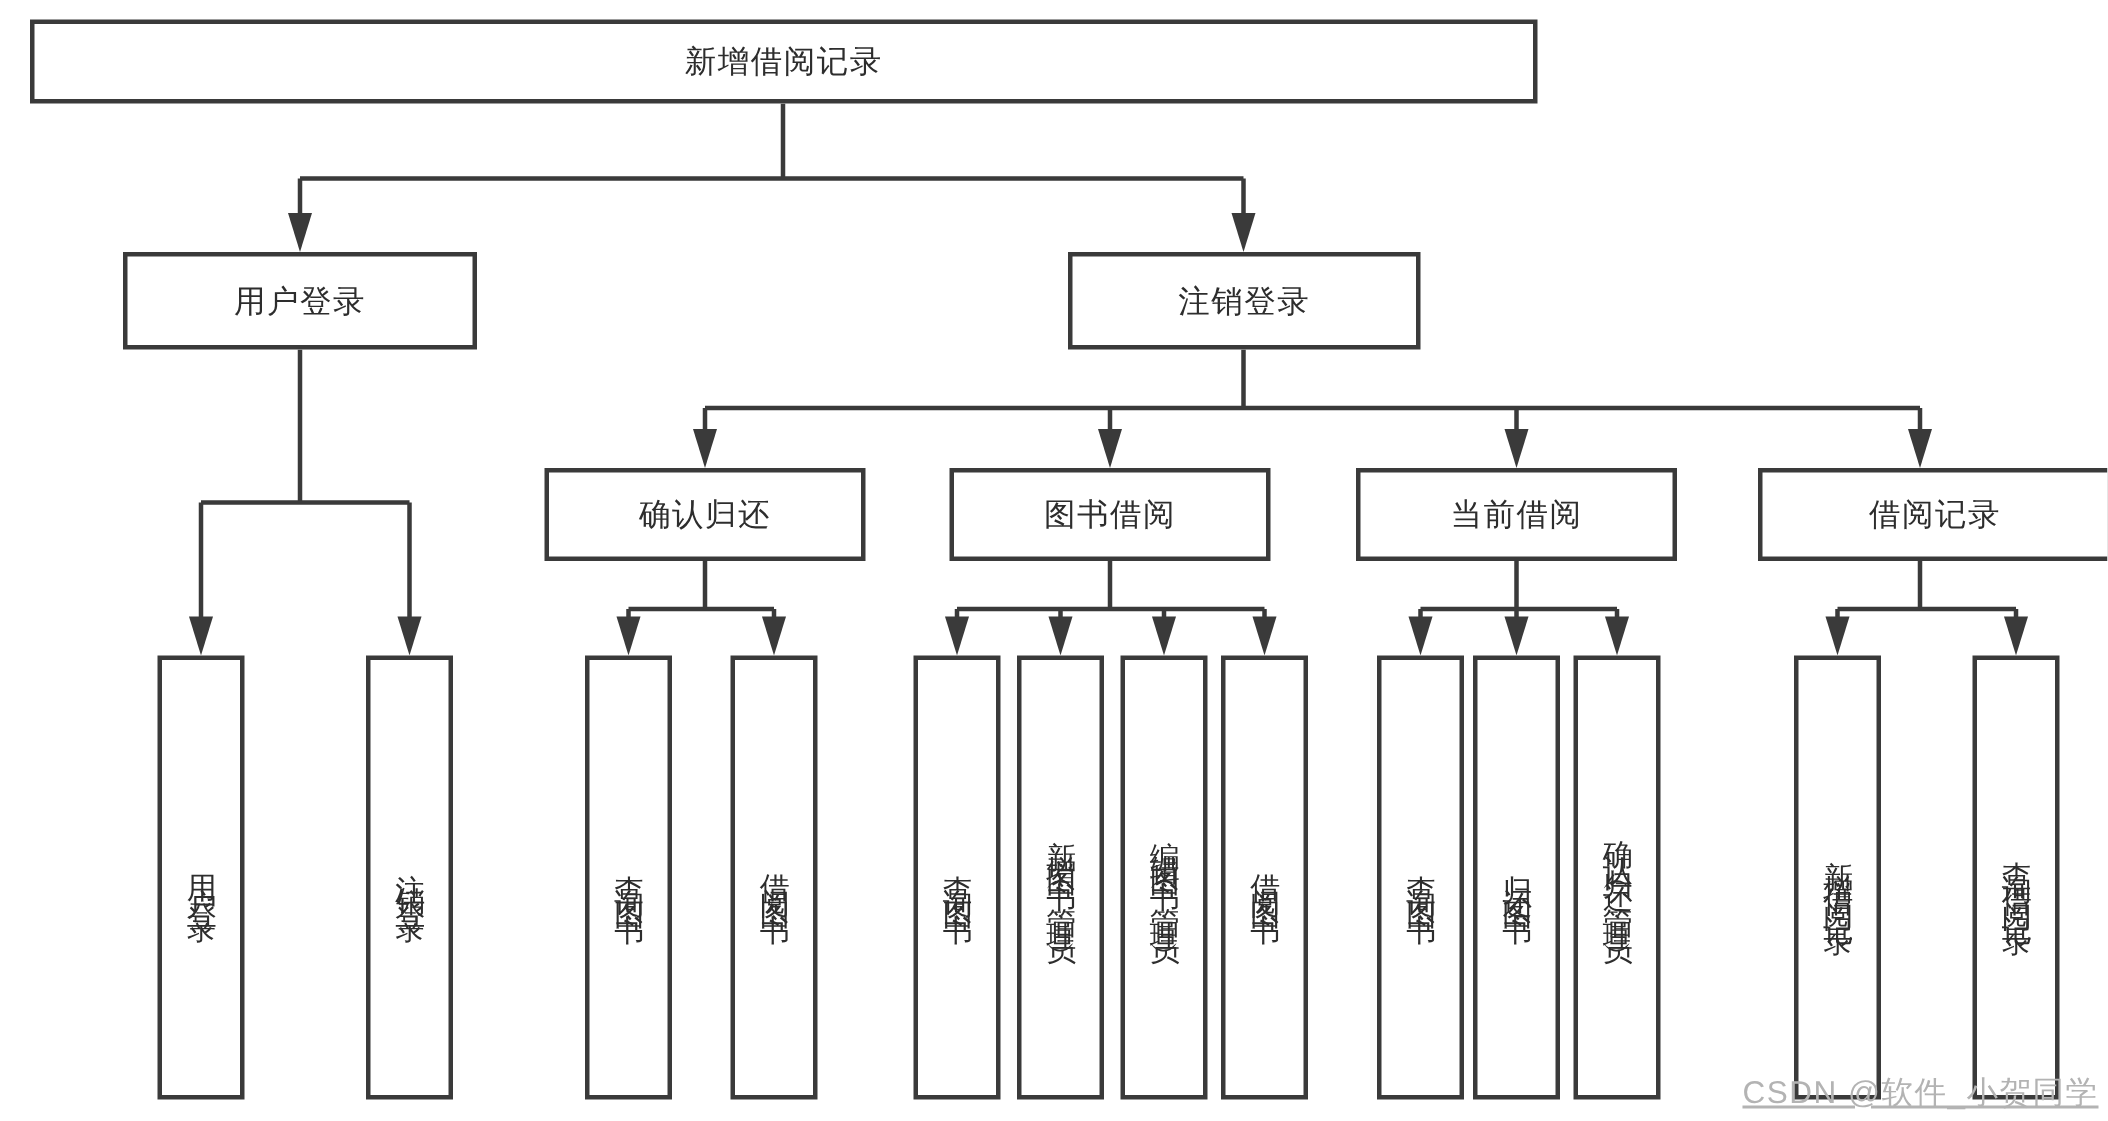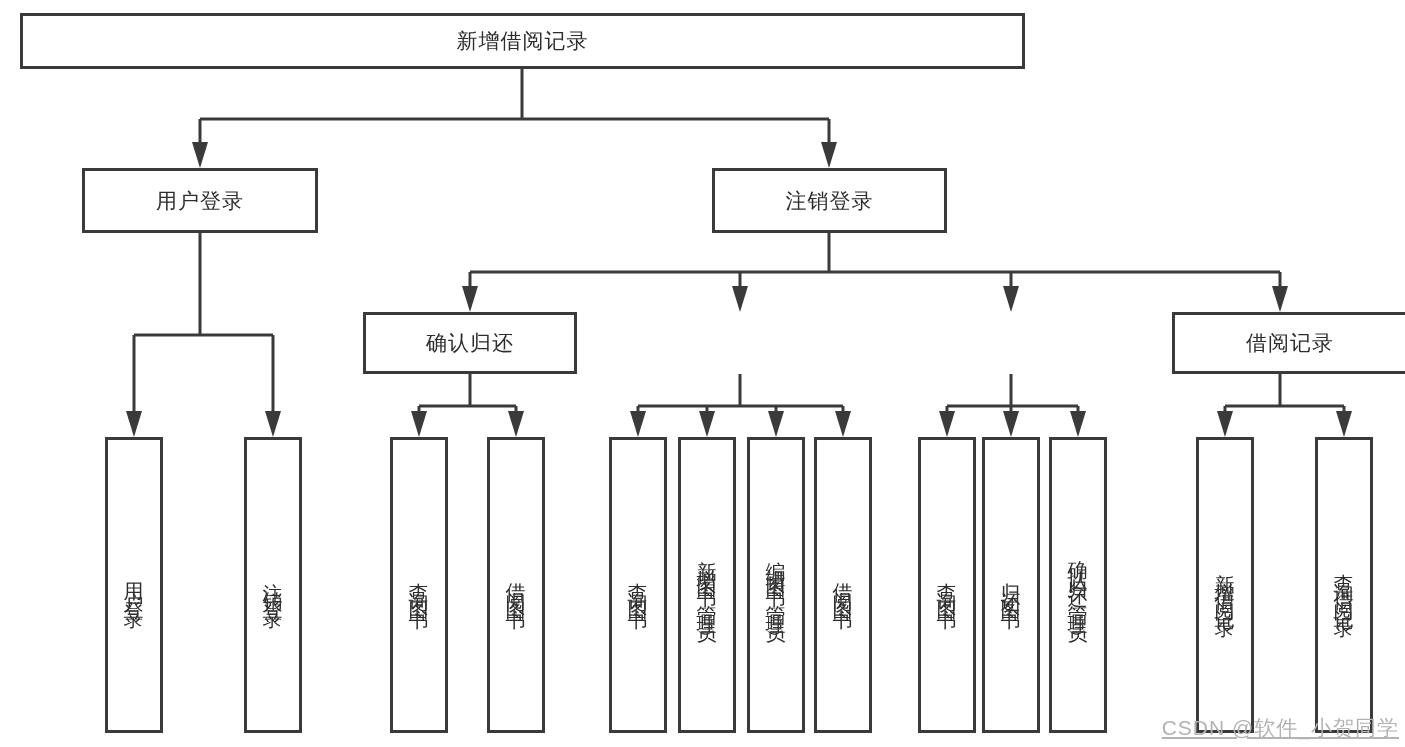--- a/index.html
+++ b/index.html
@@ -74,20 +74,26 @@
   <div class="box" style="left:82px;top:168px;width:236px;height:65px">
     <span class="h-label">用户登录</span>
   </div>
   <div class="box" style="left:712px;top:168px;width:235px;height:65px">
     <span class="h-label">注销登录</span>
   </div>
 
   <div class="box" style="left:363px;top:312px;width:214px;height:62px">
     <span class="h-label">确认归还</span>
   </div>
+  <div class="box" style="left:633px;top:312px;width:214px;height:62px">
+    <span class="h-label">图书借阅</span>
+  </div>
+  <div class="box" style="left:904px;top:312px;width:214px;height:62px">
+    <span class="h-label">当前借阅</span>
+  </div>
   <div class="box" style="left:1172px;top:312px;width:236px;height:62px">
     <span class="h-label">借阅记录</span>
   </div>
 
   <div class="box" style="left:105px;top:437px;width:58px;height:296px">
     <span class="v-label">用户登录</span>
   </div>
   <div class="box" style="left:244px;top:437px;width:58px;height:296px">
     <span class="v-label">注销登录</span>
   </div>

